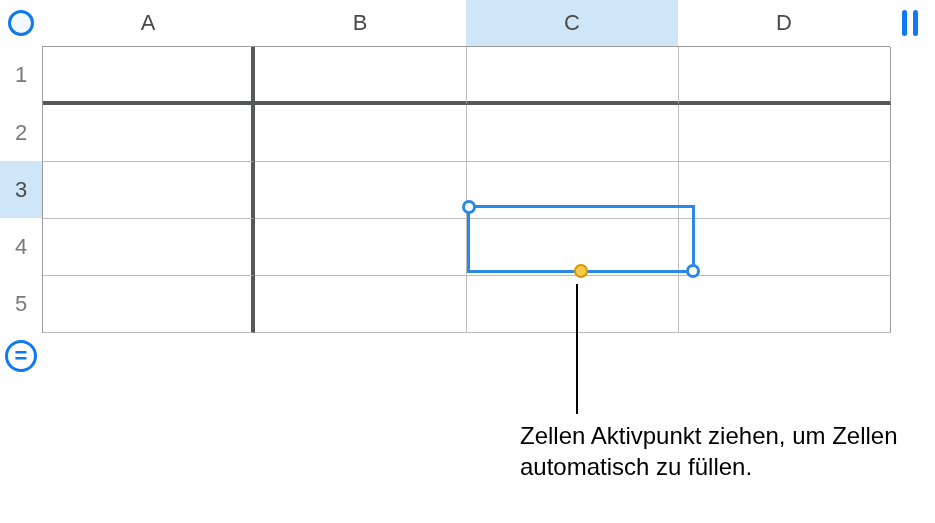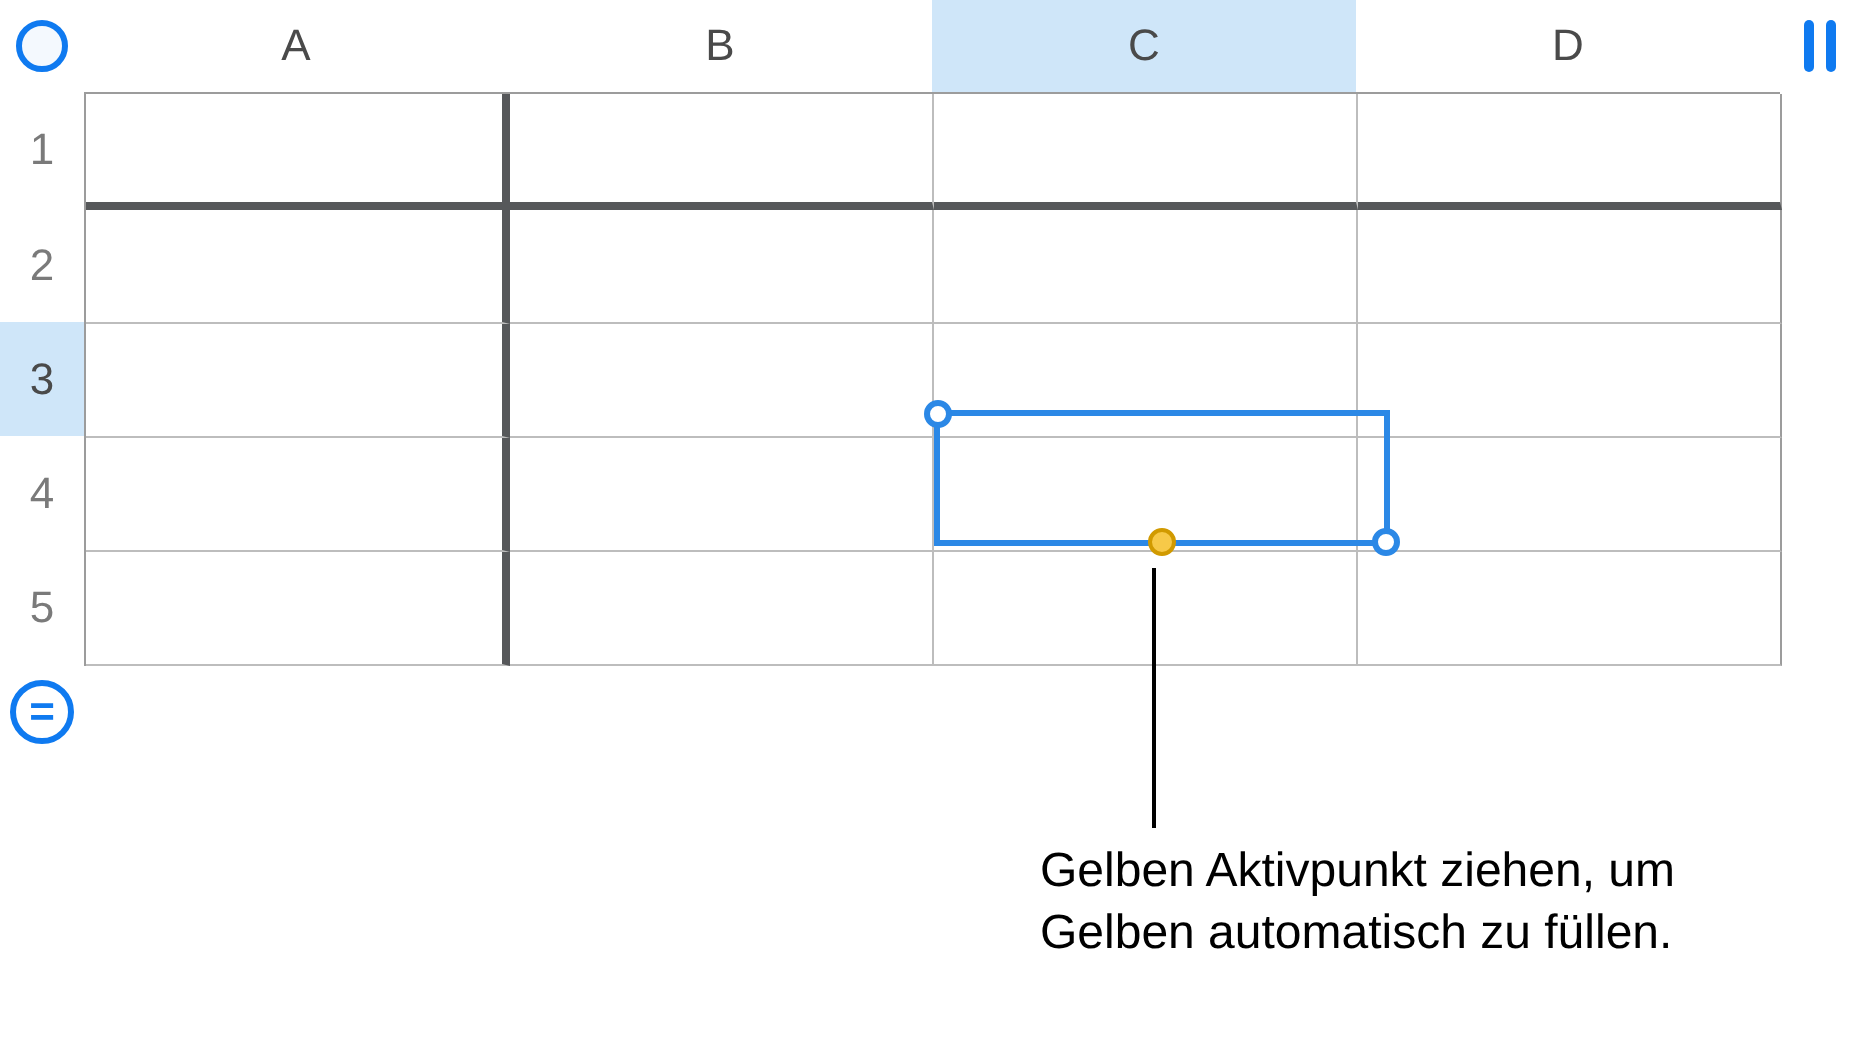--- a/index.html
+++ b/index.html
@@ -238,13 +238,13 @@
   <div class="row-head">1</div>
   <div class="row-head">2</div>
   <div class="row-head selected">3</div>
   <div class="row-head">4</div>
   <div class="row-head">5</div>
 </div>
 
 <div class="eq-btn">=</div>
 
 <div class="callout-line" style="left:576px; top:284px; height:130px;"></div>
-<div class="callout-text" style="left:520px; top:420px;">Gelben Aktivpunkt ziehen, um Gelben automatisch zu füllen.</div>
+<div class="callout-text" style="left:520px; top:420px;">Zellen Aktivpunkt ziehen, um Zellen automatisch zu füllen.</div>
 
 </body></html>

